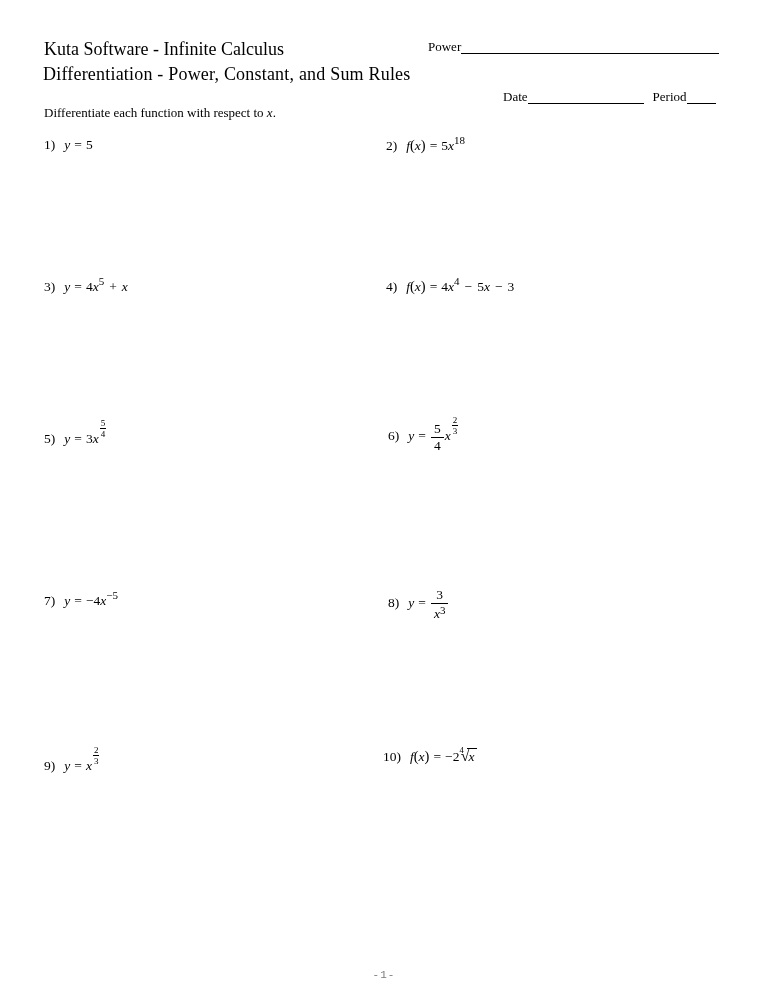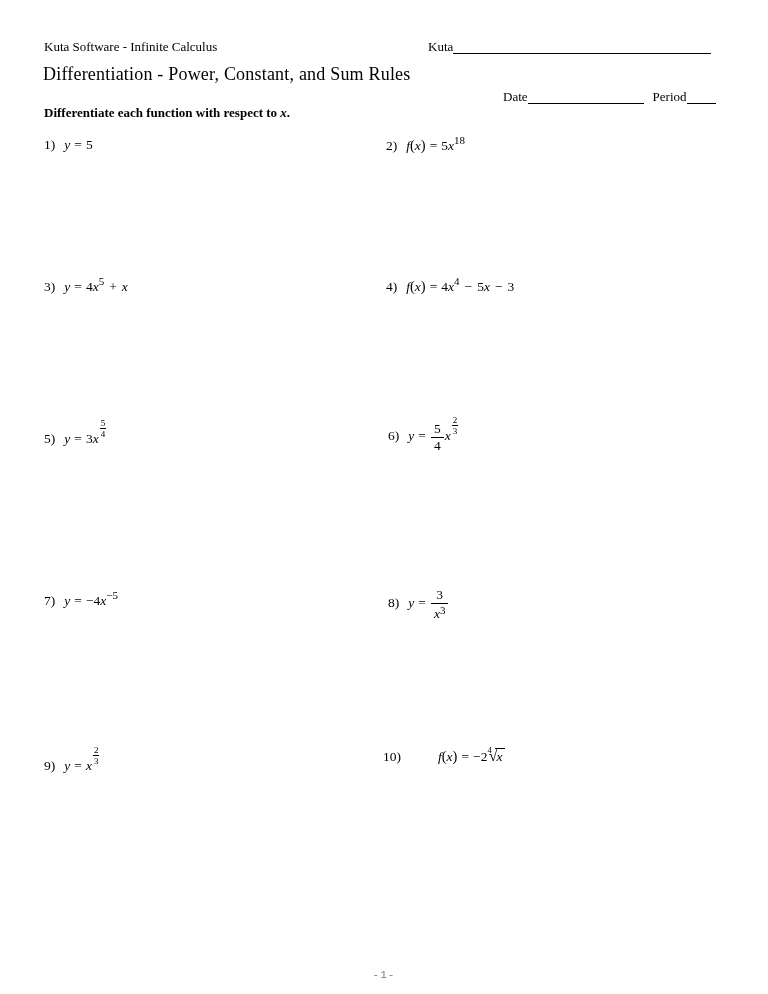--- a/index.html
+++ b/index.html
@@ -1,25 +1,25 @@
 <!DOCTYPE html>
 <html><head>
 <meta charset="utf-8">
 <style>
   html,body { margin:0; padding:0; background:#fff; }
   .page {
     position:relative; width:768px; height:994px; background:#ffffff;
     font-family:"Liberation Serif", serif; color:#000; overflow:hidden;
   }
   .abs { position:absolute; }
-  .brand { left:44px; top:39px; font-size:13px;text-align:center; }
+  .brand { left:44px; top:39px; font-size:18px;text-align:center; }
   .name-block { left:428px; top:39px; font-size:13px; }
   .title { left:43px; top:64px; font-size:18px; letter-spacing:0.2px; }
   .dateperiod { left:503px; top:89px; font-size:13px; }
-  .instruction { left:44px; top:105px; font-size:13px; font-weight:bold;text-align:right; }
+  .instruction { left:44px; top:105px; font-size:13px; font-weight:normal;text-align:right; }
   .instruction .v { font-style:italic; }
 
   .blank { display:inline-block; border-bottom:1.2px solid #000; height:0.85em; vertical-align:-3px; }
   .blank-name { width:258px; }
   .blank-date { width:116px; }
   .blank-period { width:29px; }
   .period-label { margin-left:9px; }
 
   .problem { position:absolute; display:flex; align-items:baseline; }
   .pnum { font-size:13.5px; margin-right:9px; white-space:pre; }
@@ -46,21 +46,21 @@
   .footer { left:0; right:0; top:969px; text-align:center;
     font-family:"Liberation Mono", monospace; font-size:11px; color:#7b7b7b; letter-spacing:1px; }
 </style>
 </head>
 <body>
 
 <div class="page">
 
   <div class="abs brand">Kuta Software - Infinite Calculus</div>
 
-  <div class="abs name-block"><span>Kuta</span><span class="blank blank-name"></span></div>
+  <div class="abs name-block"><span>Power</span><span class="blank blank-name"></span></div>
 
   <div class="abs title">Differentiation - Power, Constant, and Sum Rules</div>
 
   <div class="abs dateperiod"><span>Date</span><span class="blank blank-date"></span><span class="period-label">Period</span><span class="blank blank-period"></span></div>
 
   <div class="abs instruction"><span>Differentiate each function with respect to </span><span class="v">x</span><span>.</span></div>
 
   <div class="problem" style="left:44px; top:137px;">
     <span class="pnum">1)</span>
     <span class="math"><span class="v">y</span><span class="eq">=</span><span>5</span></span>
@@ -99,20 +99,20 @@
   <div class="problem" style="left:388px; top:587px;">
     <span class="pnum">8)</span>
     <span class="math"><span class="v">y</span><span class="eq">=</span><span class="bigfrac"><span class="fn">3</span><span class="fd"><span class="v">x</span><span class="sup">3</span></span></span></span>
   </div>
 
   <div class="problem" style="left:44px; top:745px;">
     <span class="pnum">9)</span>
     <span class="math"><span class="v">y</span><span class="eq">=</span><span class="v">x</span><span class="supfrac"><span class="fn">2</span><span class="fd">3</span></span></span>
   </div>
 
-  <div class="problem" style="left:383px; top:745px;gap:28px;">
+  <div class="problem" style="left:383px; top:745px;">
     <span class="pnum">10)</span>
     <span class="math"><span class="v">f</span><span class="paren">(</span><span class="v">x</span><span class="paren">)</span><span class="eq">=</span><span>−2</span><span class="rad-idx">4</span><span class="rad-sign">√</span><span class="rad-body"><span class="v">x</span></span></span>
   </div>
 
   <div class="abs footer">-1-</div>
 
 </div>
 
 </body></html>

